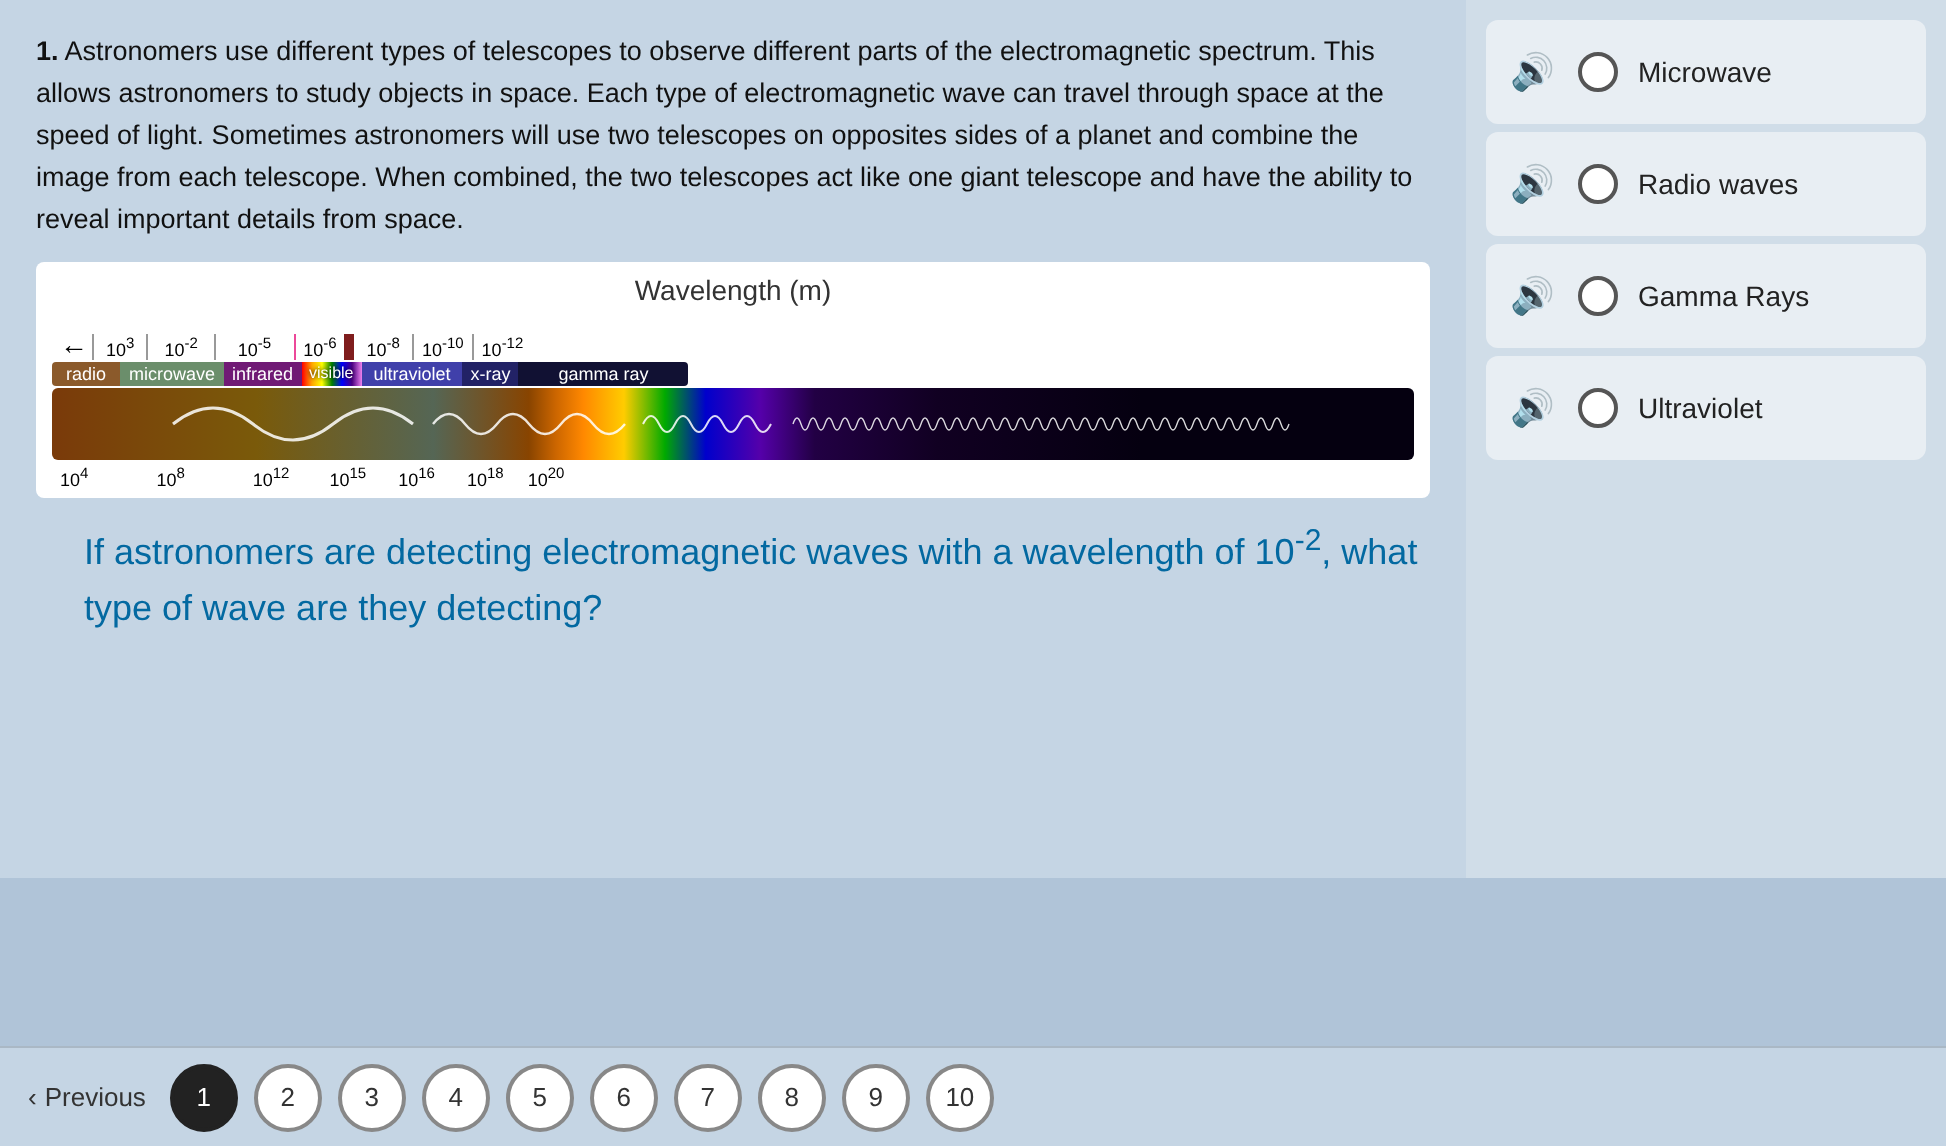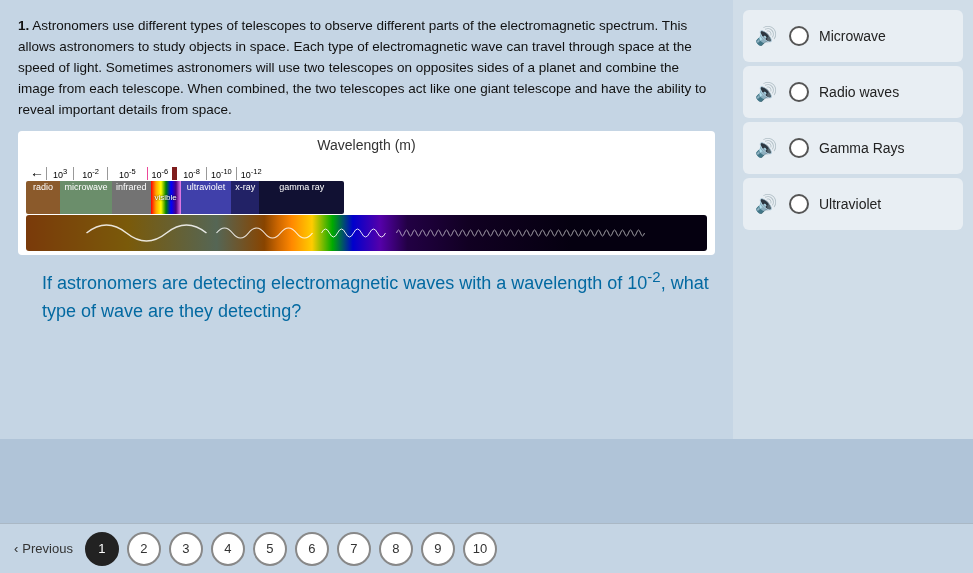--- a/index.html
+++ b/index.html
@@ -171,40 +171,49 @@
         <span style="padding:0 11px; border-left:1px solid #999; font-size:9px;">10<sup>-5</sup></span>
         <span style="padding:0 4px; border-left:1px solid #ec4899; font-size:9px;">10<sup>-6</sup></span>
         <span style="padding:0 6px; border-left:5px solid #7f1d1d; font-size:9px;margin-top:12px;">10<sup>-8</sup></span>
         <span style="padding:0 4px; border-left:1px solid #999; font-size:9px;">10<sup>-10</sup></span>
         <span style="padding:0 4px; border-left:1px solid #999; font-size:9px;">10<sup>-12</sup></span>
       </div>
 
       <div style="display:flex; font-size:9px; margin-bottom:1px;">
         <span style="background:#8B5A2B; color:#fff; padding:1px 4px; border-radius:2px 0 0 2px; min-width:34px; text-align:center;">radio</span>
         <span style="background:#6B8E6B; color:#fff; padding:1px 4px; min-width:52px; text-align:center;">microwave</span>
-        <span style="background:#737373; color:#fff; padding:1px 4px; min-width:36px; text-align:right;">infrared</span>
-        <span style="background:linear-gradient(to right, red, orange, yellow, green, blue, indigo, violet); color:#fff; padding:12px 4px; min-width:28px; text-align:center; font-size:8px; text-shadow:0 0 2px #000;">visible</span>
+        <span style="background:#701a75; color:#fff; padding:1px 4px; min-width:36px; text-align:right;">infrared</span>
+        <span style="background:linear-gradient(to right, red, orange, yellow, green, blue, indigo, violet); color:#fff; padding:1px 4px; min-width:28px; text-align:center; font-size:8px; text-shadow:0 0 2px #000;">visible</span>
         <span style="background:#4040AA; color:#fff; padding:1px 6px; min-width:44px; text-align:center;">ultraviolet</span>
         <span style="background:#222266; color:#fff; padding:1px 4px; min-width:28px; text-align:center;">x-ray</span>
         <span style="background:#111133; color:#fff; padding:1px 20px; min-width:42px; text-align:center; border-radius:0 2px 2px 0;">gamma ray</span>
       </div>
 
       <div style="background: linear-gradient(to right, #7a3a0a, #7a5a0a 15%, #556655 28%, #884400 35%, #CC6600 37%, #FF8800 39%, #FFCC00 42%, #00AA00 45%, #0000CC 48%, #5500AA 52%, #220044 56%, #110022 65%, #050010 80%); height:36px; border-radius:3px; position:relative; overflow:hidden;">
         <svg viewBox="0 0 560 36" width="100%" height="36">
 
           <path d="M0,18 Q20,2 40,18 Q60,34 80,18 Q100,2 120,18" stroke="white" stroke-width="1.5" fill="none" opacity="0.85"></path>
 
           <path d="M130,18 Q138,8 146,18 Q154,28 162,18 Q170,8 178,18 Q186,28 194,18 Q202,8 210,18 Q218,28 226,18" stroke="white" stroke-width="1.2" fill="none" opacity="0.85"></path>
 
           <path d="M235,18 Q239,10 243,18 Q247,26 251,18 Q255,10 259,18 Q263,26 267,18 Q271,10 275,18 Q279,26 283,18 Q287,10 291,18 Q295,26 299,18" stroke="white" stroke-width="1" fill="none" opacity="0.85"></path>
 
           <path d="M310,18 Q312,12 314,18 Q316,24 318,18 Q320,12 322,18 Q324,24 326,18 Q328,12 330,18 Q332,24 334,18 Q336,12 338,18 Q340,24 342,18 Q344,12 346,18 Q348,24 350,18 Q352,12 354,18 Q356,24 358,18 Q360,12 362,18 Q364,24 366,18 Q368,12 370,18 Q372,24 374,18 Q376,12 378,18 Q380,24 382,18 Q384,12 386,18 Q388,24 390,18 Q392,12 394,18 Q396,24 398,18 Q400,12 402,18 Q404,24 406,18 Q408,12 410,18 Q412,24 414,18 Q416,12 418,18 Q420,24 422,18 Q424,12 426,18 Q428,24 430,18 Q432,12 434,18 Q436,24 438,18 Q440,12 442,18 Q444,24 446,18 Q448,12 450,18 Q452,24 454,18 Q456,12 458,18 Q460,24 462,18 Q464,12 466,18 Q468,24 470,18 Q472,12 474,18 Q476,24 478,18 Q480,12 482,18 Q484,24 486,18 Q488,12 490,18 Q492,24 494,18 Q496,12 498,18 Q500,24 502,18 Q504,12 506,18 Q508,24 510,18 Q512,12 514,18 Q516,24 518,18 Q520,12 522,18 Q524,24 526,18 Q528,12 530,18 Q532,24 534,18 Q536,12 538,18 Q540,24 542,18 Q544,12 546,18 Q548,24 550,18 Q552,12 554,18 Q556,24 558,18" stroke="white" stroke-width="0.7" fill="none" opacity="0.85"></path>
         </svg>
       </div>
 
+      <div style="display:flex; align-items:flex-start; font-size:9px; margin-top:2px; padding-left:4px;">
+        <span style="padding:0 12px 0 0; font-size:9px;">10<sup>4</sup></span>
+        <span style="padding:0 22px; font-size:9px;">10<sup>8</sup></span>
+        <span style="padding:0 12px; font-size:9px;">10<sup>12</sup></span>
+        <span style="padding:0 8px; font-size:9px;">10<sup>15</sup></span>
+        <span style="padding:0 8px; font-size:9px;">10<sup>16</sup></span>
+        <span style="padding:0 8px; font-size:9px;">10<sup>18</sup></span>
+        <span style="padding:0 4px; font-size:9px;">10<sup>20</sup></span>
+      </div>
     </div>
 
     <p class="follow-up-text">
       If astronomers are detecting electromagnetic waves with a wavelength of 10<sup>-2</sup>, what type of wave are they detecting?
     </p>
   </div>
 
   <div class="right-panel">
 
     <div class="answer-option">

